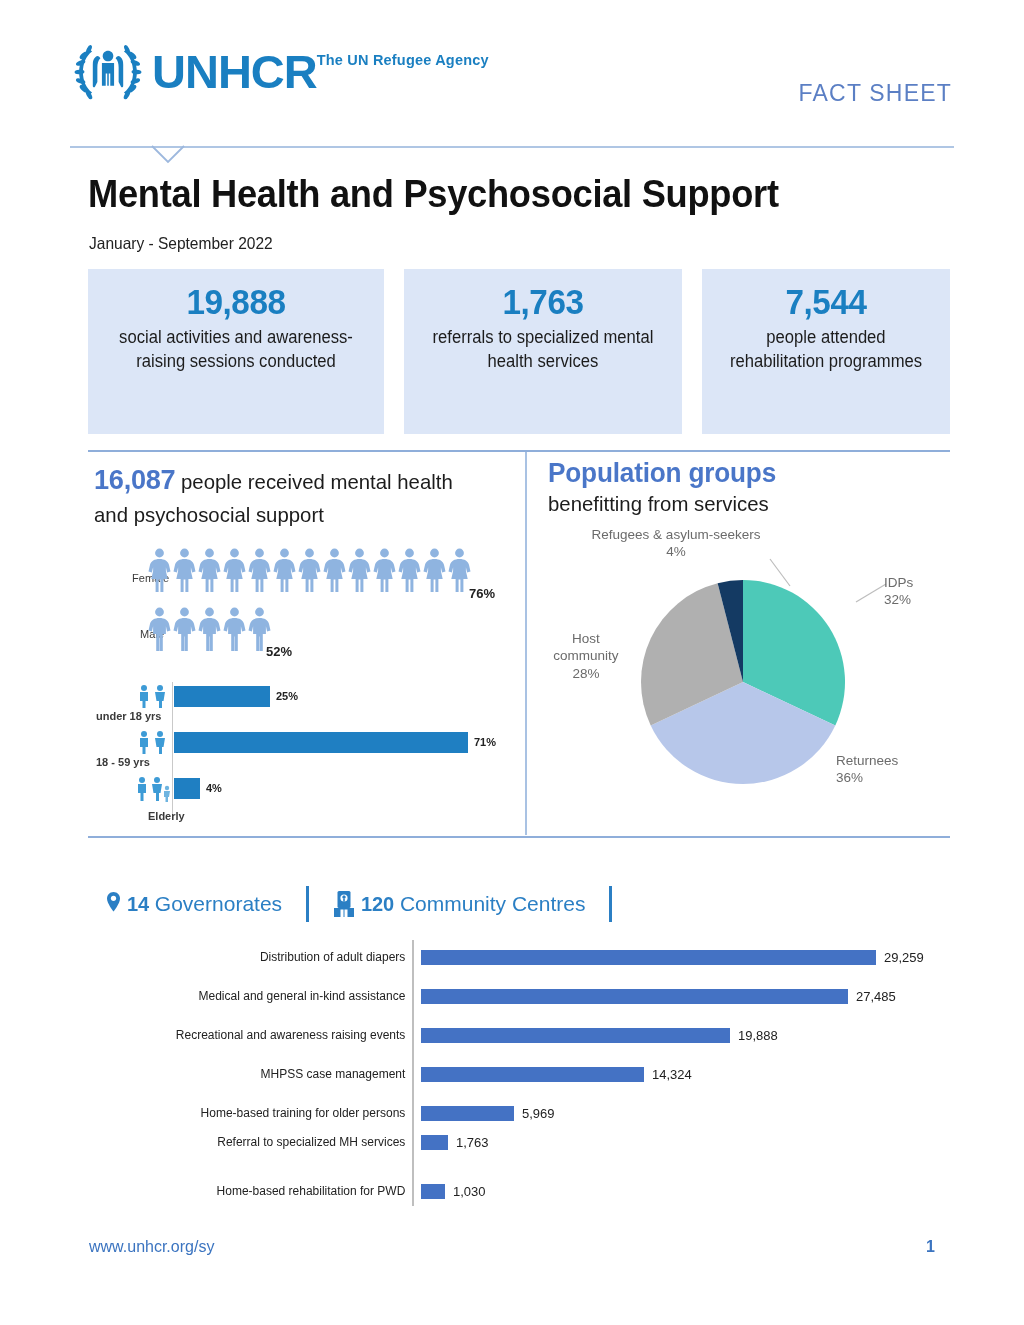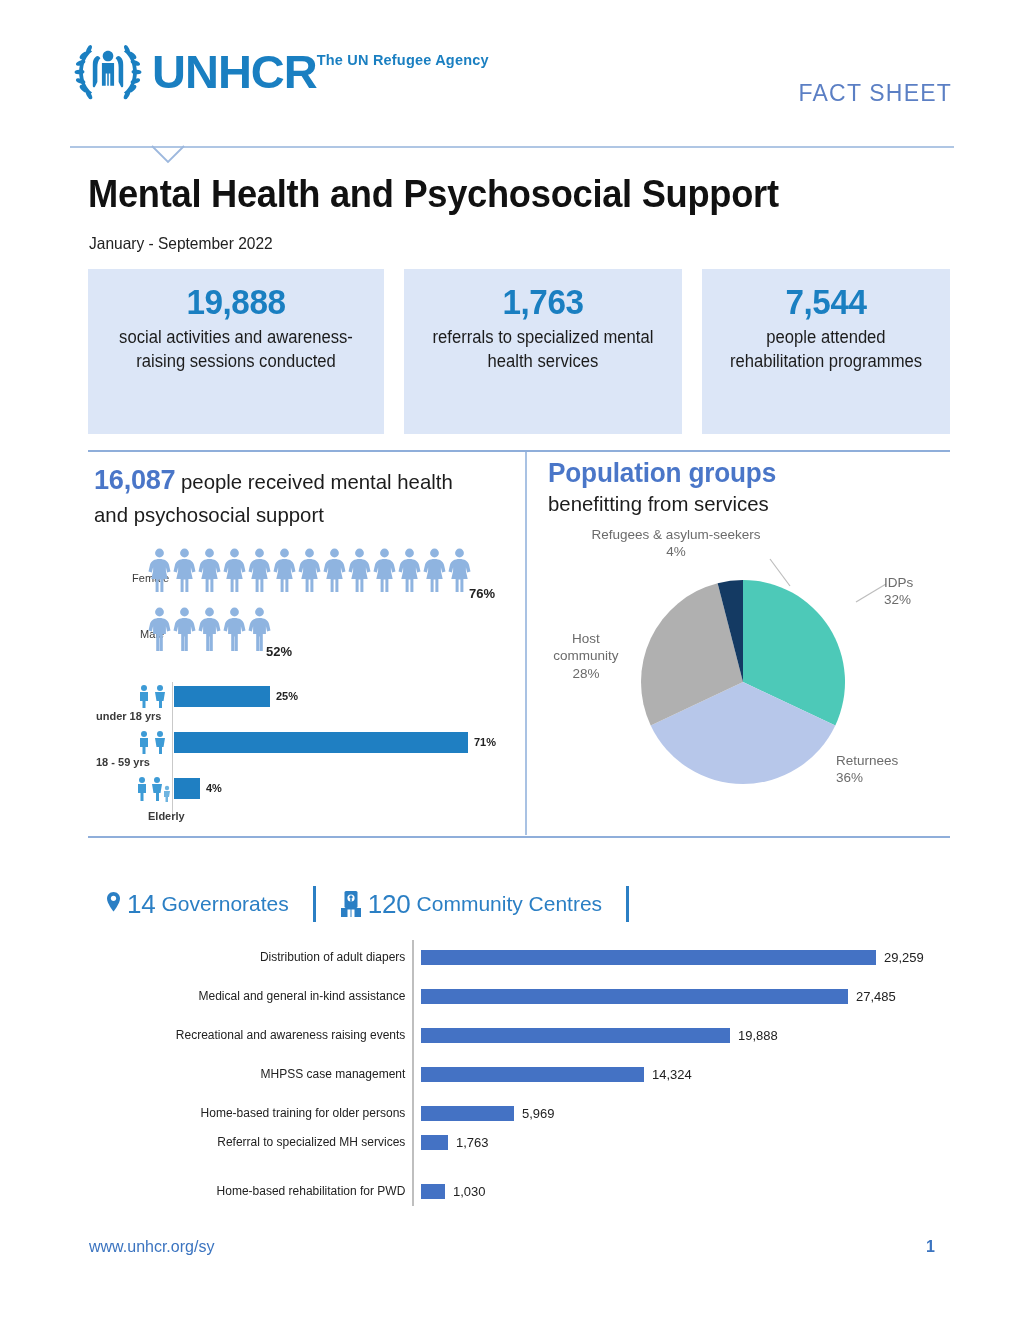--- a/index.html
+++ b/index.html
@@ -128,21 +128,21 @@
   .pie-label { position:absolute; font-size:13.5px; color:#6b6b6b; line-height:1.28; }
   .pie-label.ta-c { text-align:center; }
   .pie-label.ta-r { text-align:center; }
 
   
   .iconstrip {
     position:absolute; left:105px; top:880px; width:790px; height:48px;
     display:flex; align-items:center;
   }
   .is-item { display:flex; align-items:center; color:#2B7FC4; }
-  .is-num { font-size:26px; font-weight:normal; letter-spacing:-0.2px; }
+  .is-num { font-size:20px; font-weight:bold; letter-spacing:-0.2px; }
   .is-txt { font-size:21px; margin-left:6px; }
   .is-sep { width:3px; height:36px; background:#2B7FC4; margin:0 24px; }
 
   
   .barchart { position:absolute; left:150px; top:940px; width:790px; height:270px; }
   .bc-axis { position:absolute; left:262px; top:0; width:1.6px; height:266px; background:#BFBFBF; }
   .bc-row { position:absolute; left:0; width:790px; height:18px; display:flex; align-items:center; }
   .bc-cat {
     width:255px; text-align:right; font-size:12.5px; color:#222;
     padding-right:8px; white-space:nowrap;

